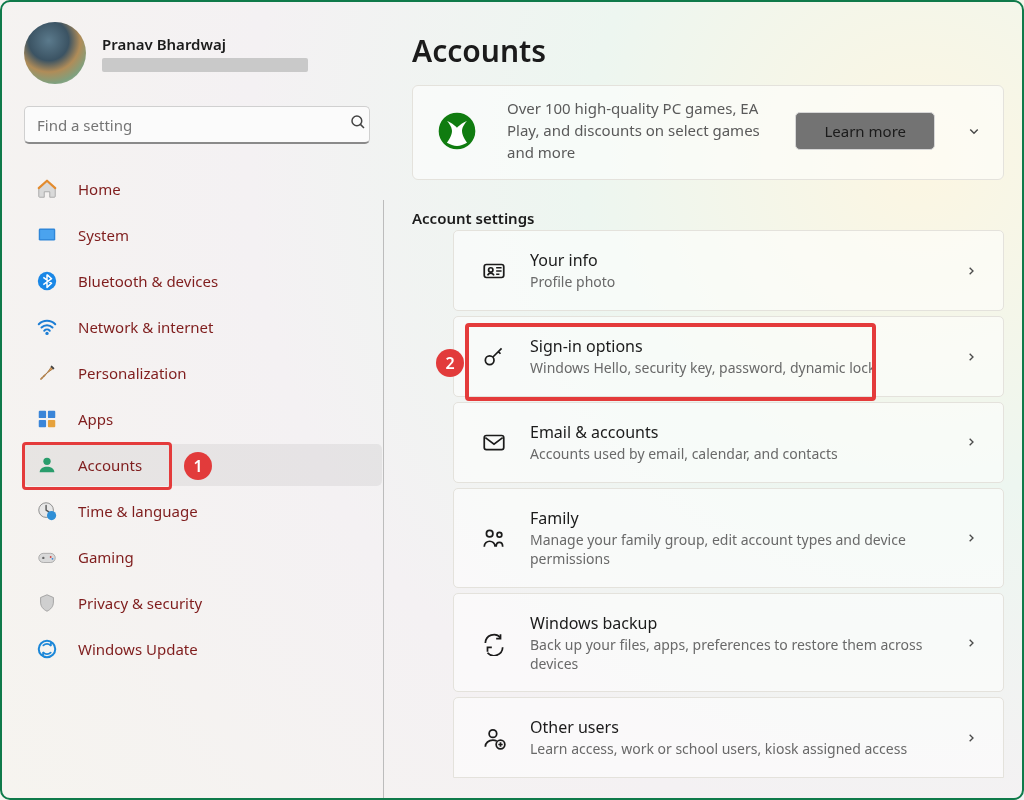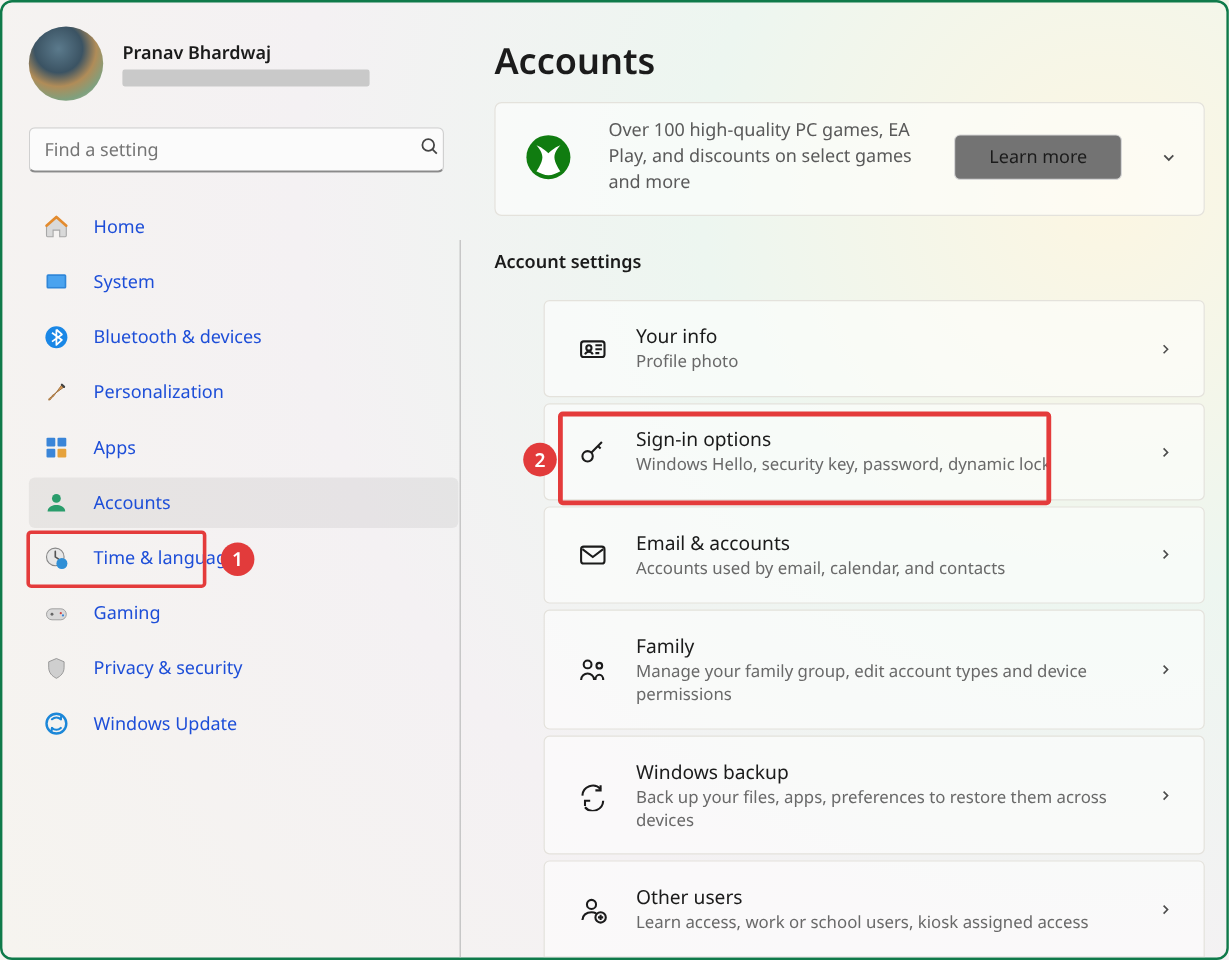--- a/index.html
+++ b/index.html
@@ -51,21 +51,21 @@
   .search-box .search-icon svg { width: 18px; height: 18px; stroke: #444; }
 
   .nav-wrap { position: relative; }
   .nav { display: flex; flex-direction: column; gap: 4px; }
   .nav-item {
     height: 42px;
     display: flex; align-items: center;
     gap: 20px;
     padding-left: 12px;
     border-radius: 5px;
-    font-size: 15px; color: #1d4ed8;
+    font-size: 15px; color: #7f1d1d;
     cursor: pointer;
     position: relative;
   }
   .nav-item.active { background: rgba(0,0,0,0.055); }
   .nav-item.active::before {
     content: ""; position: absolute; left: 1px; top: 11px; bottom: 11px;
     width: 3px; border-radius: 2px; background: #1a6fd1; display:none;
   }
   .nav-icon { width: 22px; height: 22px; display: flex; align-items:center; justify-content:center; }
   .nav-icon svg { width: 22px; height: 22px; }
@@ -113,21 +113,21 @@
     margin-bottom: 28px;
   }
   .promo-icon { width:40px; height:40px; display:flex; align-items:center; justify-content:center; }
   .promo-text { flex:1; font-size:15px; color:#5a5a5a; line-height:1.45; }
   .learn-btn {
     background:#737373; border:1px solid #d7d7d7; border-radius:5px;
     padding: 8px 28px; font-size:15px; color:#1b1b1b; cursor:pointer;
   }
   .chev { width:18px; height:18px; stroke:#4b4b4b; }
 
-  .section-label { font-size:15px; font-weight:600; color:#1b1b1b; margin-bottom:22px; }
+  .section-label { font-size:15px; font-weight:600; color:#1b1b1b; margin-bottom:2px; }
 
   .settings-list { display:flex; flex-direction:column; gap:5px; position:relative;margin-left:41px; }
   .setting-item {
     background: rgba(255,255,255,0.55);
     border:1px solid #e4e2dc;
     border-radius:5px;
     display:flex; align-items:center; gap:22px;
     padding: 18px 24px 18px 26px;
     cursor:pointer;
   }
@@ -196,20 +196,29 @@
             <svg viewBox="0 0 24 24">
                 <circle cx="12" cy="12" r="10" fill="#1a87e6"></circle>
                 <path d="M12 5v14l5-4.5L8 8m0 8 9-6.5L12 5" fill="none" stroke="#fff" stroke-width="1.6" stroke-linejoin="round"></path>
               </svg>
           </span>
           <span>Bluetooth &amp; devices</span>
         </div>
         <div class="nav-item">
           <span class="nav-icon">
             <svg viewBox="0 0 24 24">
+                <path d="M3 9c5-5 13-5 18 0M6 12.5c3.3-3.3 8.7-3.3 12 0M9 16c1.7-1.7 4.3-1.7 6 0" fill="none" stroke="#1c7dd4" stroke-width="2.2" stroke-linecap="round"></path>
+                <circle cx="12" cy="19" r="1.8" fill="#1c7dd4"></circle>
+              </svg>
+          </span>
+          <span>Network &amp; internet</span>
+        </div>
+        <div class="nav-item">
+          <span class="nav-icon">
+            <svg viewBox="0 0 24 24">
                 <path d="M5 19c0-2 2-3 4-3l8-11 2 2-11 8c0 2-1 4-3 4z" fill="#d89a56" stroke="#9c6b36" stroke-width="0.8"></path>
                 <path d="m17 5 2 2" stroke="#444" stroke-width="2" stroke-linecap="round"></path>
               </svg>
           </span>
           <span>Personalization</span>
         </div>
         <div class="nav-item">
           <span class="nav-icon">
             <svg viewBox="0 0 24 24">
                 <rect x="3" y="3" width="8" height="8" rx="1" fill="#3a85d8"></rect>

